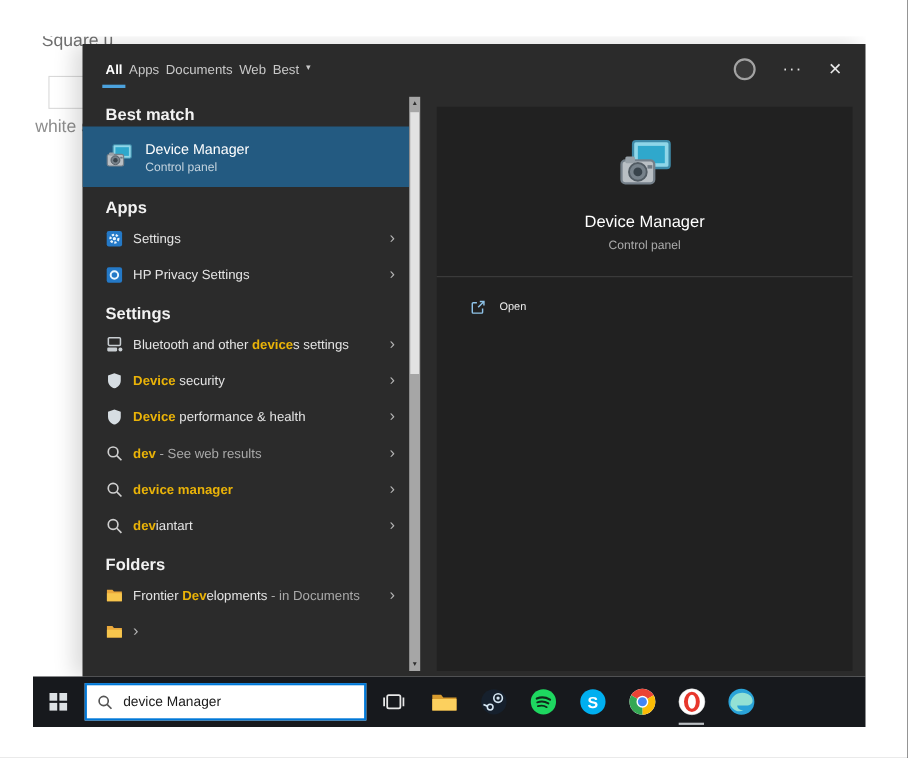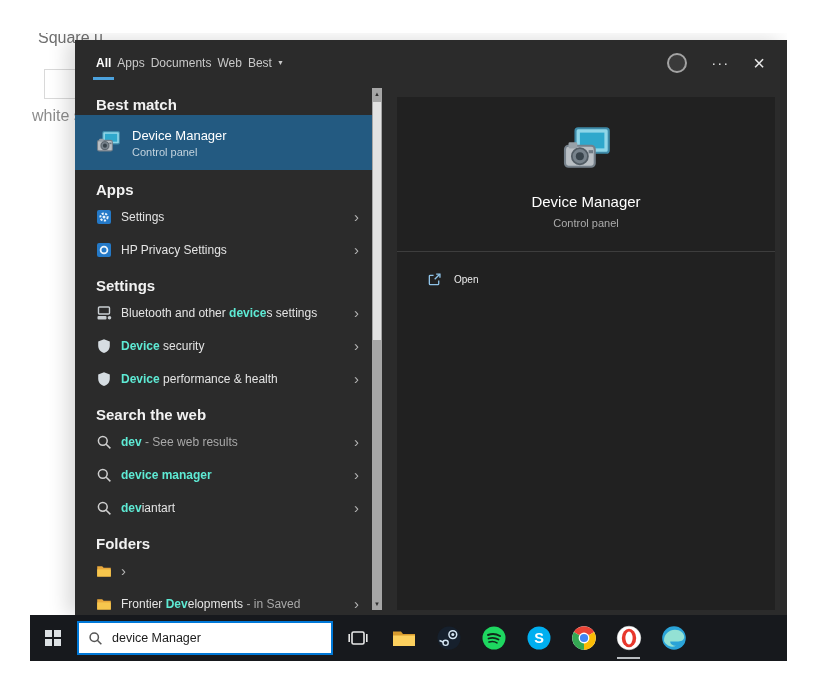--- a/index.html
+++ b/index.html
@@ -35,21 +35,21 @@
   .sec-header{font-size:15px;font-weight:bold;color:#f2f2f2;padding:11px 0 5px 21px;height:30px;}
   .best-row{height:55px;background:var(--highlight);display:flex;align-items:center;padding-left:19px;}
   .best-icon{width:28px;height:28px;margin-right:10px;flex:none;}
   .best-icon svg{width:28px;height:28px;display:block;}
   .best-title{font-size:13px;color:#fff;margin-bottom:3px;}
   .best-sub{font-size:11px;color:#c3d3de;}
   .result-row{height:33px;display:flex;align-items:center;padding:0 10px 0 21px;}
   .row-icon{width:16px;height:16px;margin-right:9px;flex:none;}
   .row-icon svg{width:16px;height:16px;display:block;}
   .row-label{flex:1;font-size:12px;color:#e4e4e4;white-space:nowrap;overflow:hidden;}
-  .row-label .b{font-weight:bold;color:#5eead4;}
+  .row-label .b{font-weight:bold;color:#eab308;}
   .row-label .dim{color:#a9a9a9;}
   .chev{color:#b5b5b5;font-size:15px;line-height:1;flex:none;padding-right:3px;}
 
   
   .scrollbar{position:absolute;left:297px;top:48px;width:10px;height:522px;background:#a6a6a6;}
   .scroll-arrow{position:absolute;left:0;width:10px;height:12px;font-size:6px;color:#2f2f2f;text-align:center;line-height:12px;}
   .scroll-arrow.up{top:0}.scroll-arrow.down{bottom:0}
   .scroll-thumb{position:absolute;left:1px;top:14px;width:8px;height:238px;background:#e2e2e2;}
 
   
@@ -183,21 +183,20 @@
           </div>
           <div class="result-row">
             <span class="row-icon">
               <svg viewBox="0 0 16 16">
                 <path d="M8 1.3 L13.8 3.4 V7.8 C13.8 11.6 11.2 14 8 15 C4.8 14 2.2 11.6 2.2 7.8 V3.4 Z" fill="#d6dde2"></path>
               </svg>
             </span>
             <span class="row-label"><span class="b">Device</span><span> performance &amp; health</span></span>
             <span class="chev">›</span>
           </div>
-          <div class="sec-header">Search the web</div>
           <div class="result-row">
             <span class="row-icon">
               <svg viewBox="0 0 16 16">
                 <circle cx="6.8" cy="6.8" r="4.4" fill="none" stroke="#cfcfcf" stroke-width="1.5"></circle>
                 <path d="M10.2 10.2 L14.4 14.4" stroke="#cfcfcf" stroke-width="1.5"></path>
               </svg>
             </span>
             <span class="row-label"><span class="b">dev</span><span class="dim"> - See web results</span></span>
             <span class="chev">›</span>
           </div>
@@ -222,30 +221,30 @@
             <span class="chev">›</span>
           </div>
           <div class="sec-header">Folders</div>
           <div class="result-row">
             <span class="row-icon">
               <svg viewBox="0 0 16 16">
                 <path d="M1.2 3.2 H6.2 L7.6 4.8 H14.8 V13.6 H1.2 Z" fill="#e9a83c"></path>
                 <path d="M1.2 6.4 H14.8 V13.6 H1.2 Z" fill="#f7c64d"></path>
               </svg>
             </span>
+            <span class="row-label"><span>Frontier </span><span class="b">Dev</span><span>elopments</span><span class="dim"> - in Documents</span></span>
             <span class="chev">›</span>
           </div>
           <div class="result-row">
             <span class="row-icon">
               <svg viewBox="0 0 16 16">
                 <path d="M1.2 3.2 H6.2 L7.6 4.8 H14.8 V13.6 H1.2 Z" fill="#e9a83c"></path>
                 <path d="M1.2 6.4 H14.8 V13.6 H1.2 Z" fill="#f7c64d"></path>
               </svg>
             </span>
-            <span class="row-label"><span>Frontier </span><span class="b">Dev</span><span>elopments</span><span class="dim"> - in Saved</span></span>
             <span class="chev">›</span>
           </div>
         </div>
     </div>
 
     <div class="scrollbar">
       <div class="scroll-arrow up">▲</div>
       <div class="scroll-thumb"></div>
       <div class="scroll-arrow down">▼</div>
     </div>

